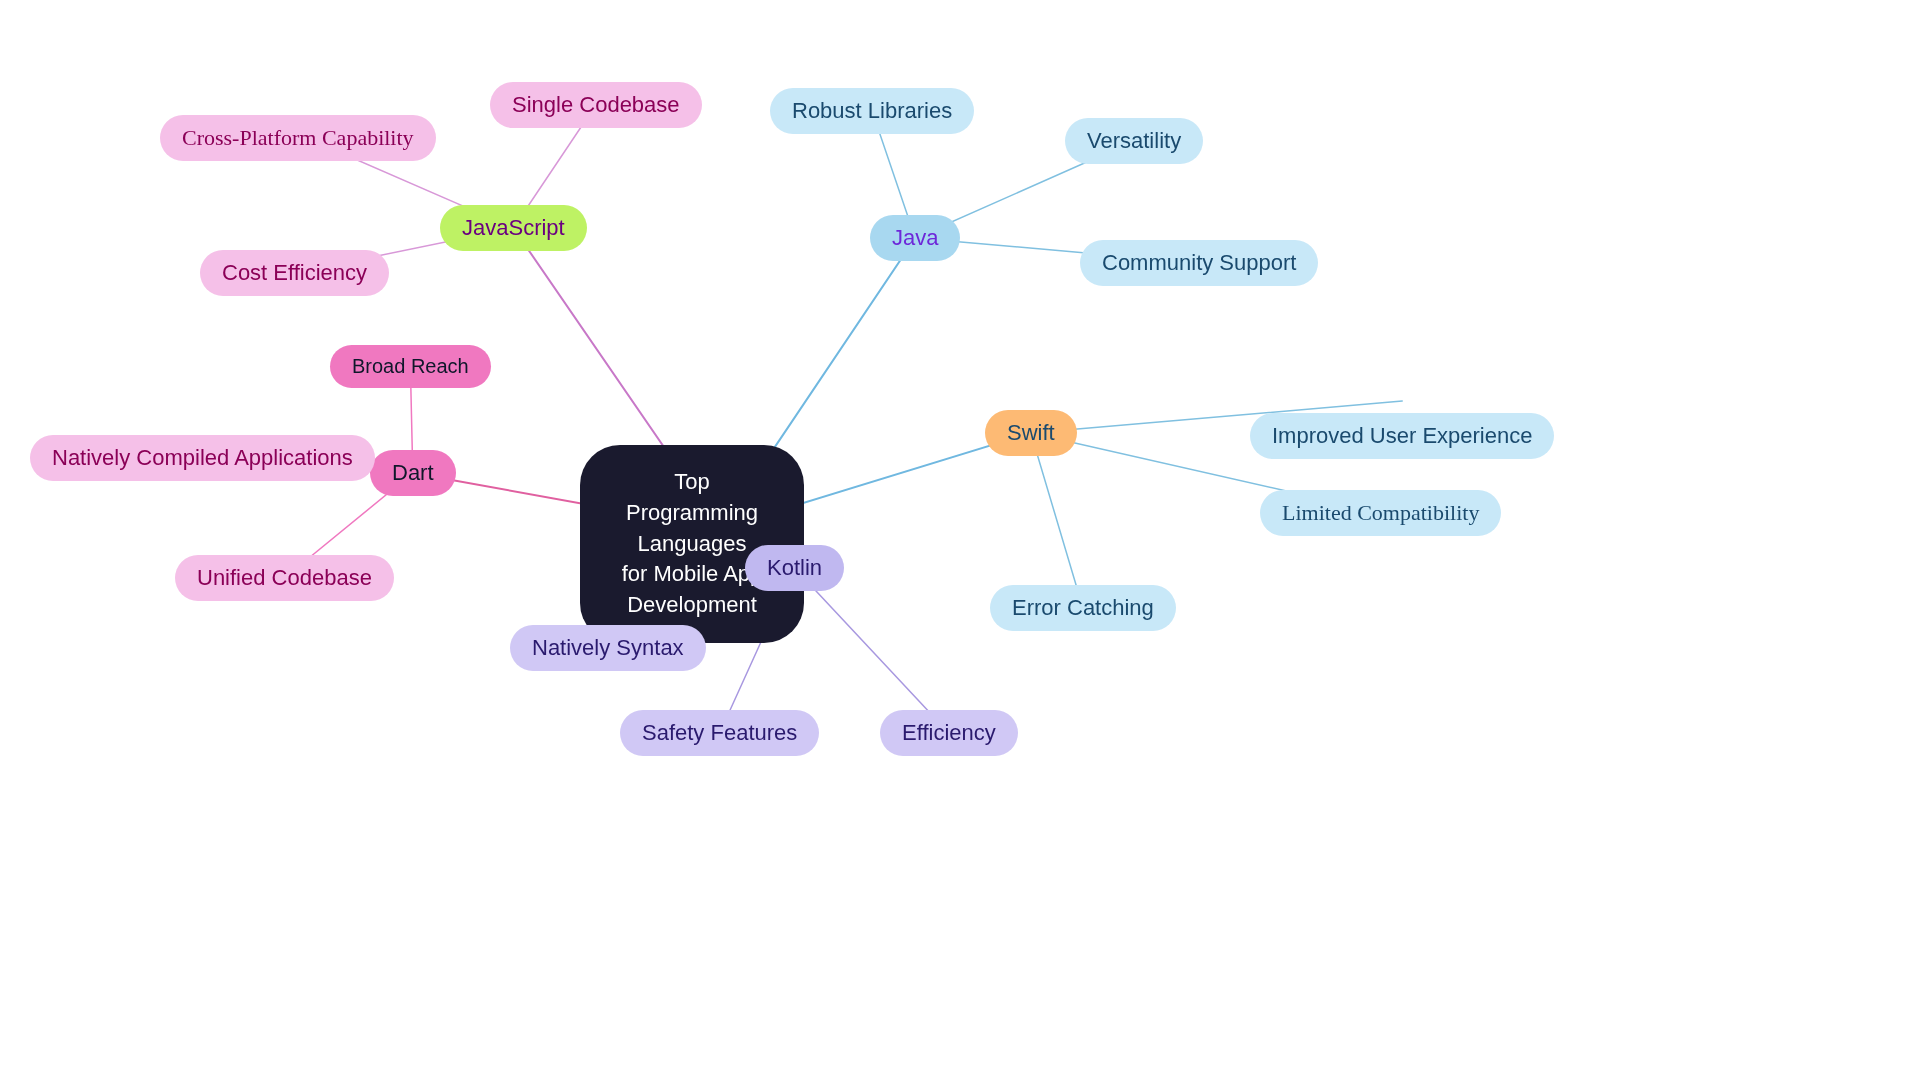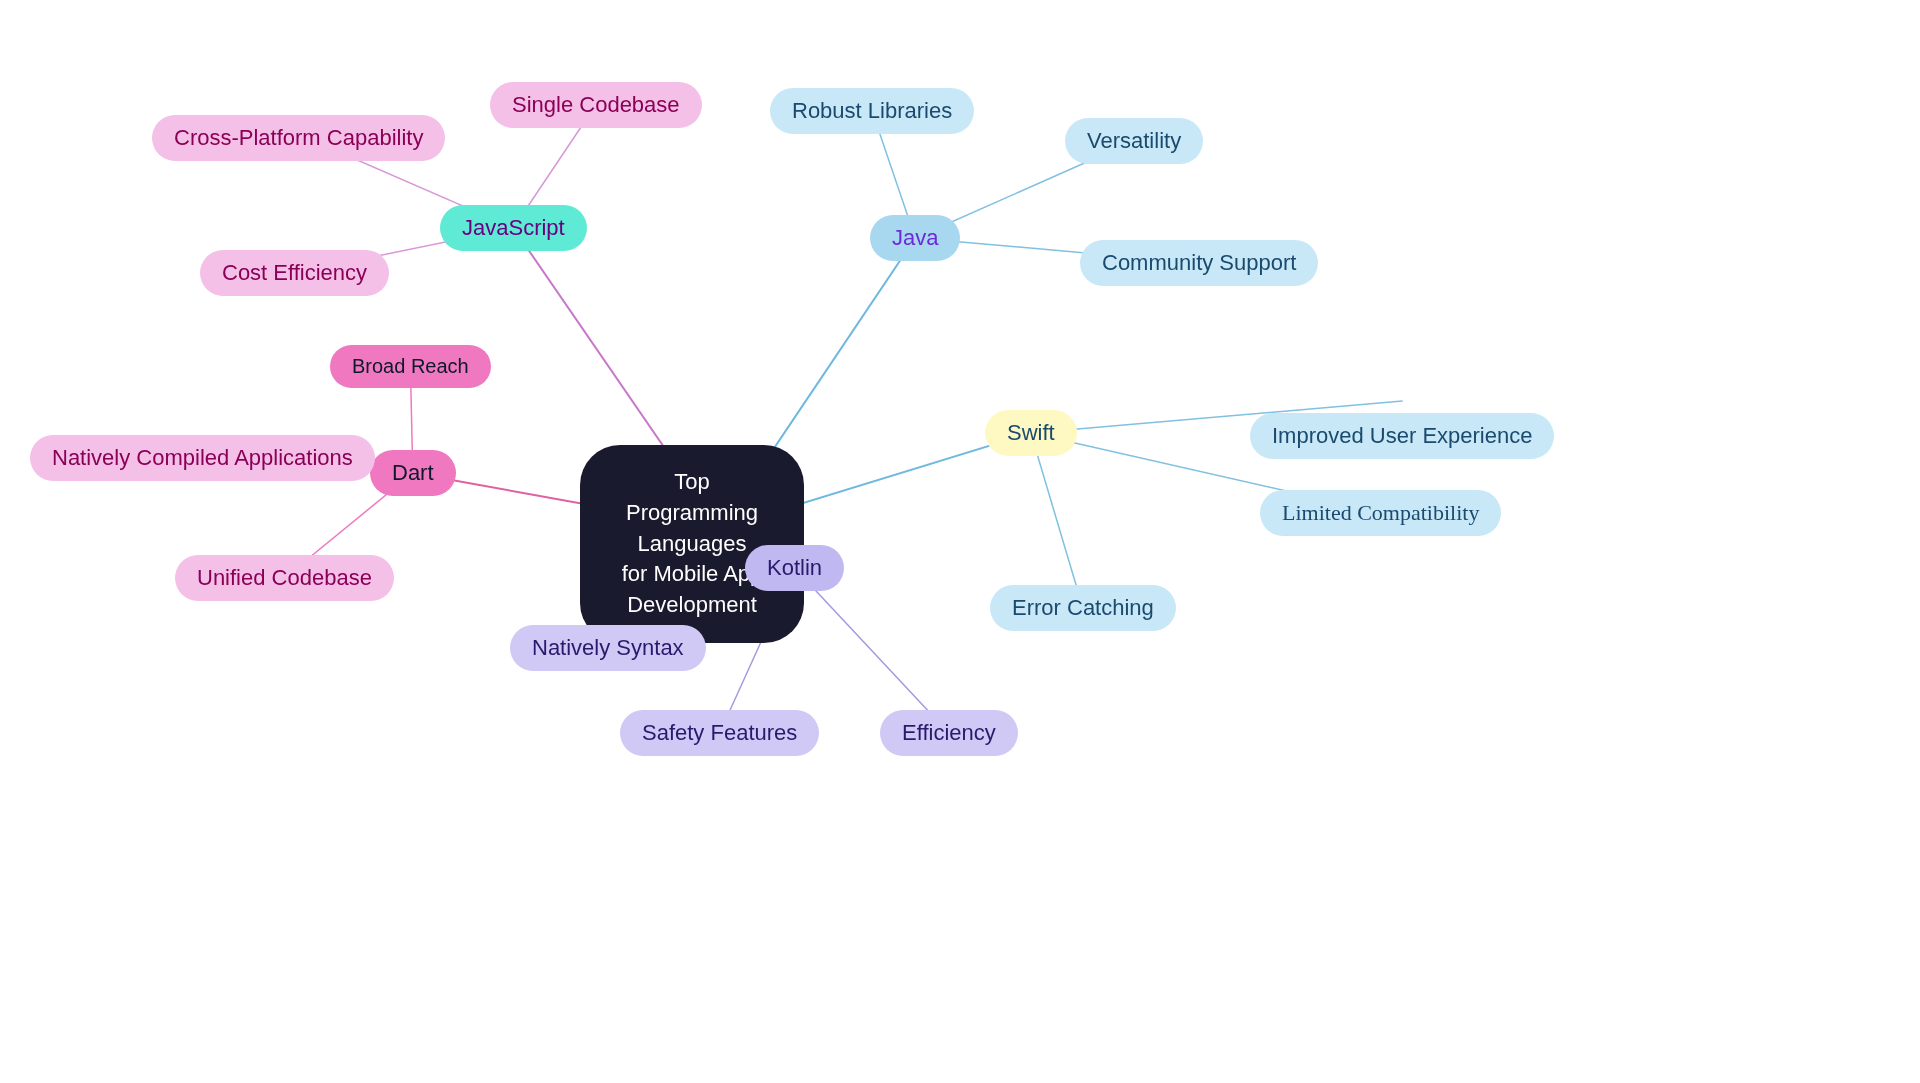--- a/index.html
+++ b/index.html
@@ -35,33 +35,33 @@
       font-size: 22px;
       font-weight: 400;
       white-space: normal;
       text-align: center;
       border-radius: 40px;
       width: 280px;
       padding: 22px 28px;
       line-height: 1.4;
     }
     .node-js {
-      background: #5eead4;
+      background: #bef264;
       color: #6a0080;
     }
     .node-dart {
       background: #f078c0;
       color: #0f172a;
     }
     .node-java {
       background: #a8d8f0;
       color: #6d28d9;
     }
     .node-swift {
-      background: #fef9c3;
+      background: #fdba74;
       color: #1a4a6e;
     }
     .node-kotlin {
       background: #c0b8f0;
       color: #2a1a6e;
     }
     .node-pink-light {
       background: #f5c0e8;
       color: #8b0057;
     }
@@ -117,21 +117,21 @@
 <div class="node node-swift" id="node-swift" style="position:absolute; left:985px; top:410px;">
   <span>Swift</span>
 </div>
 <div class="node node-kotlin" id="node-kotlin" style="position:absolute; left:745px; top:545px;">
   <span>Kotlin</span>
 </div>
 
 <div class="node node-pink-light" style="position:absolute; left:490px; top:82px;">
   <span>Single Codebase</span>
 </div>
-<div class="node node-pink-light" style="position:absolute; left:152px; top:115px;">
+<div class="node node-pink-light" style="position:absolute; left:160px; top:115px;font-family:Liberation Serif, serif;">
   <span>Cross-Platform Capability</span>
 </div>
 <div class="node node-pink-light" style="position:absolute; left:200px; top:250px;">
   <span>Cost Efficiency</span>
 </div>
 <div class="node node-dart" style="position:absolute; left:330px; top:345px; background:#f078c0; font-size:20px;">
   <span>Broad Reach</span>
 </div>
 <div class="node node-pink-light" style="position:absolute; left:30px; top:435px;">
   <span>Natively Compiled Applications</span>

